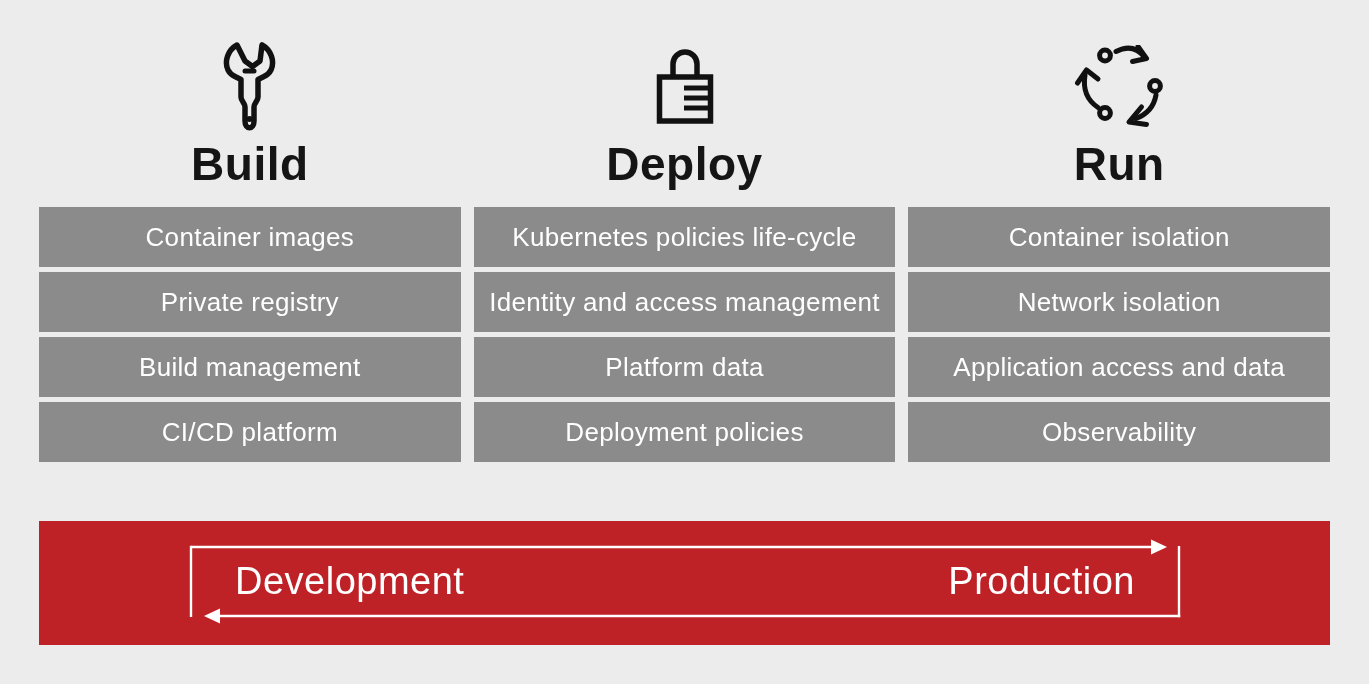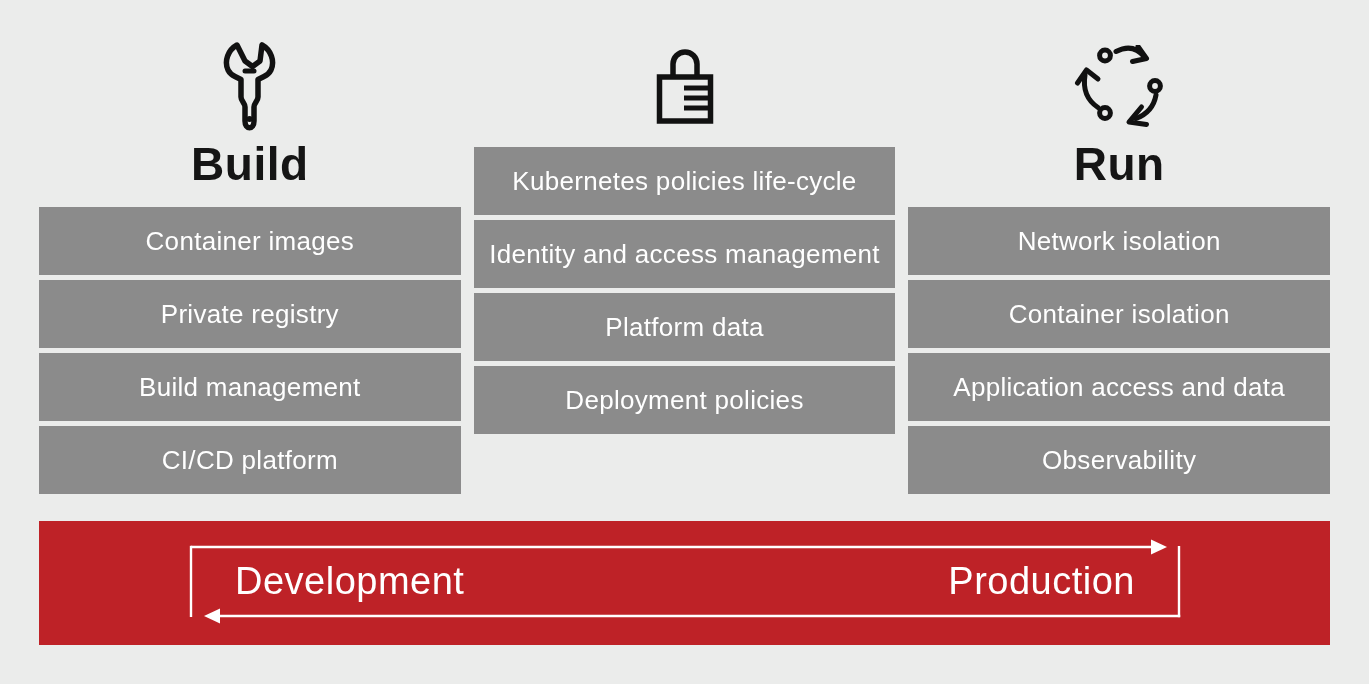--- a/index.html
+++ b/index.html
@@ -42,21 +42,21 @@
     font-size: 46px;
     font-weight: 800;
     letter-spacing: 0.5px;
     color: #151515;
   }
   .boxes {
     width: 100%;
     margin-top: 13px;
   }
   .box {
-    height: 68px;
+    height: 60px;
     margin-bottom: 5px;
     background: #8b8b8b;
     color: #ffffff;
     font-size: 26px;
     font-weight: 300;
     letter-spacing: 0.3px;
     display: flex;
     align-items: center;
     justify-content: center;
     text-align: center;
@@ -124,20 +124,21 @@
     <div class="column">
       <div class="icon-box">
         <svg class="icon-svg" width="58" height="76" viewBox="0 0 58 76">
           <path d="M17 28 L17 15 A12 12 0 0 1 41 15 L41 28" fill="none" stroke="#111111" stroke-width="5.5"></path>
           <rect x="3.5" y="28" width="51" height="44" fill="none" stroke="#111111" stroke-width="5.5"></rect>
           <line x1="28" y1="39" x2="54" y2="39" stroke="#111111" stroke-width="5"></line>
           <line x1="28" y1="49" x2="54" y2="49" stroke="#111111" stroke-width="5"></line>
           <line x1="28" y1="59" x2="54" y2="59" stroke="#111111" stroke-width="5"></line>
         </svg>
       </div>
+      <div class="col-title">Deploy</div>
       <div class="boxes">
         <div class="box">Kubernetes policies life-cycle</div>
         <div class="box">Identity and access management</div>
         <div class="box">Platform data</div>
         <div class="box">Deployment policies</div>
       </div>
     </div>
 
     <div class="column">
       <div class="icon-box">
@@ -150,22 +151,22 @@
             <path d="M66 1.5 L74.5 13.5 L60.5 16.5"></path>
             <path d="M84 50 Q81 67 64 73.5"></path>
             <path d="M69.5 62 L57 77 L74.5 79.5"></path>
             <path d="M26 62.5 Q9.5 51.5 13 30"></path>
             <path d="M5.5 38 L14.5 25 L26 34"></path>
           </g>
         </svg>
       </div>
       <div class="col-title">Run</div>
       <div class="boxes">
+        <div class="box">Container isolation</div>
         <div class="box">Network isolation</div>
-        <div class="box">Container isolation</div>
         <div class="box">Application access and data</div>
         <div class="box">Observability</div>
       </div>
     </div>
 
   </div>
 
   <div class="banner">
     <svg class="flow" viewBox="0 0 1291 124" preserveAspectRatio="none">
       <g stroke="#ffffff" stroke-width="2.4" fill="none">

